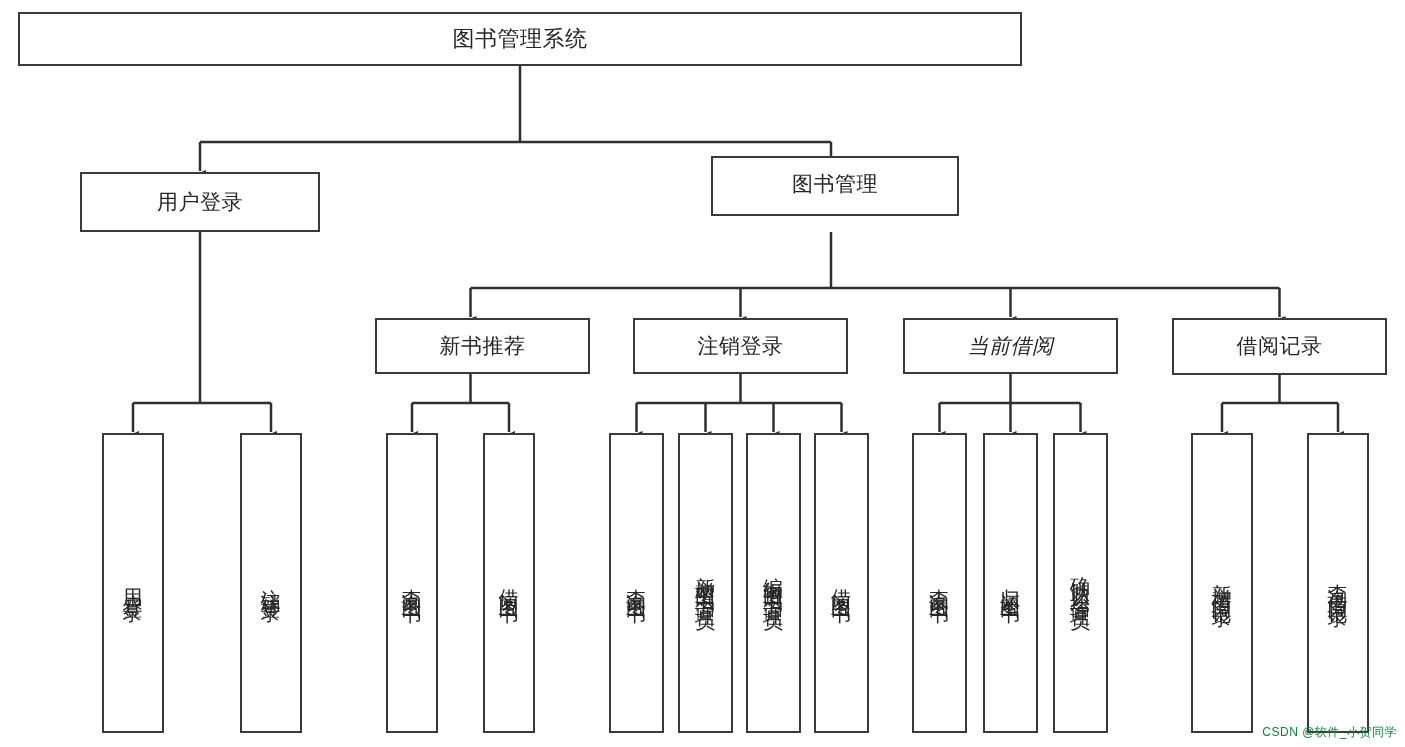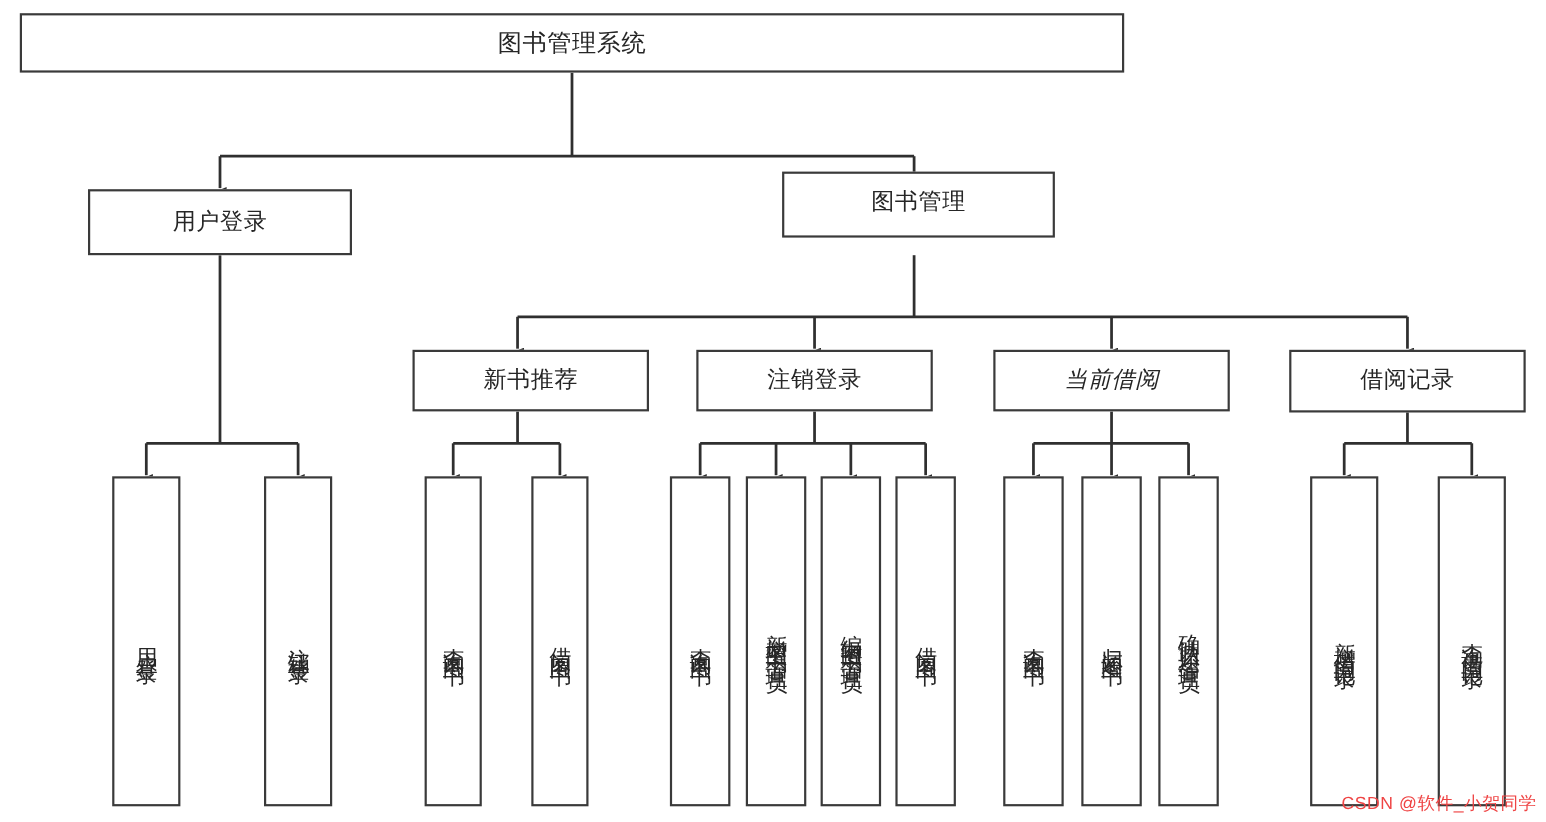--- a/index.html
+++ b/index.html
@@ -54,22 +54,22 @@
     line-height: 1.0;
     white-space: nowrap;
   }
   .root-label {
     font-size: 22px;
   }
   .watermark {
     position: absolute;
     right: 8px;
     bottom: 6px;
-    font-size: 16px;
-    color: #ef4444;
+    font-size: 12px;
+    color: #15803d;
     white-space: nowrap;
     letter-spacing: 0.5px;
   }
 </style>
 </head>
 <body>
 
 <div id="diagram-root">
   <svg id="chart-svg" viewBox="0 0 1405 747" xmlns="http://www.w3.org/2000/svg">
     <defs>

